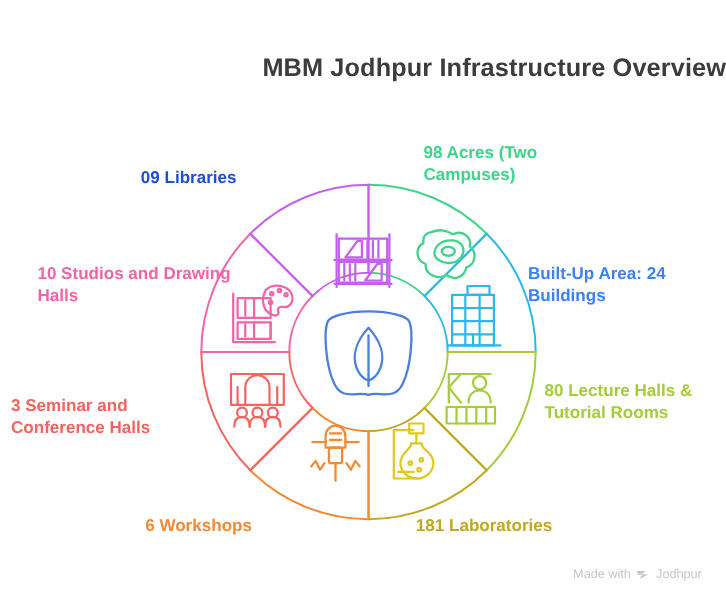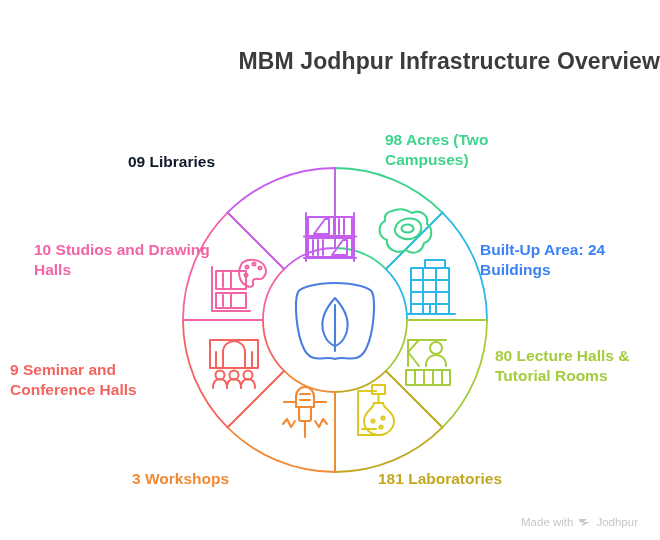--- a/index.html
+++ b/index.html
@@ -211,33 +211,33 @@
                C 52 25.4 50 27 51 30 C 52 33 49 35 45 33
                C 38 30 34 20 40 10 Z"></path>
       <circle cx="45" cy="14" r="1.5"></circle>
       <circle cx="52" cy="11" r="1.5"></circle>
       <circle cx="58" cy="15" r="1.5"></circle>
       <circle cx="44" cy="22" r="1.5"></circle>
     </g>
   </svg>
 </div>
 
-<div class="label" id="lbl-libraries" style="color:#0f172a">09 Libraries</div>
+<div class="label" id="lbl-libraries" style="color:#1d4ed8">09 Libraries</div>
 
 <div class="label" id="lbl-acres" style="color:#3ed48b">98 Acres (Two Campuses)</div>
 
 <div class="label" id="lbl-builtup" style="color:#3b82f6">Built-Up Area: 24 Buildings</div>
 
 <div class="label" id="lbl-lecture" style="color:#a4cc3c">80 Lecture Halls &amp; Tutorial Rooms</div>
 
 <div class="label" id="lbl-labs" style="color:#c2a820">181 Laboratories</div>
 
-<div class="label" id="lbl-workshops" style="color:#f08a35">3 Workshops</div>
-
-<div class="label" id="lbl-seminar" style="color:#f4645e">9 Seminar and Conference Halls</div>
+<div class="label" id="lbl-workshops" style="color:#f08a35">6 Workshops</div>
+
+<div class="label" id="lbl-seminar" style="color:#f4645e">3 Seminar and Conference Halls</div>
 
 <div class="label" id="lbl-studios" style="color:#f264a6">10 Studios and Drawing Halls</div>
 
 <div id="footer-watermark">
   <span>Made with</span>
   <span class="wm-mark">
     <svg width="13" height="13" viewBox="0 0 13 13">
       <path d="M 1 4 L 9 4 L 5.5 7 L 11.5 7 L 3 11.5 L 6 7.6 L 2 7.6 Z" fill="#c3c6cb"></path>
     </svg>
   </span>

